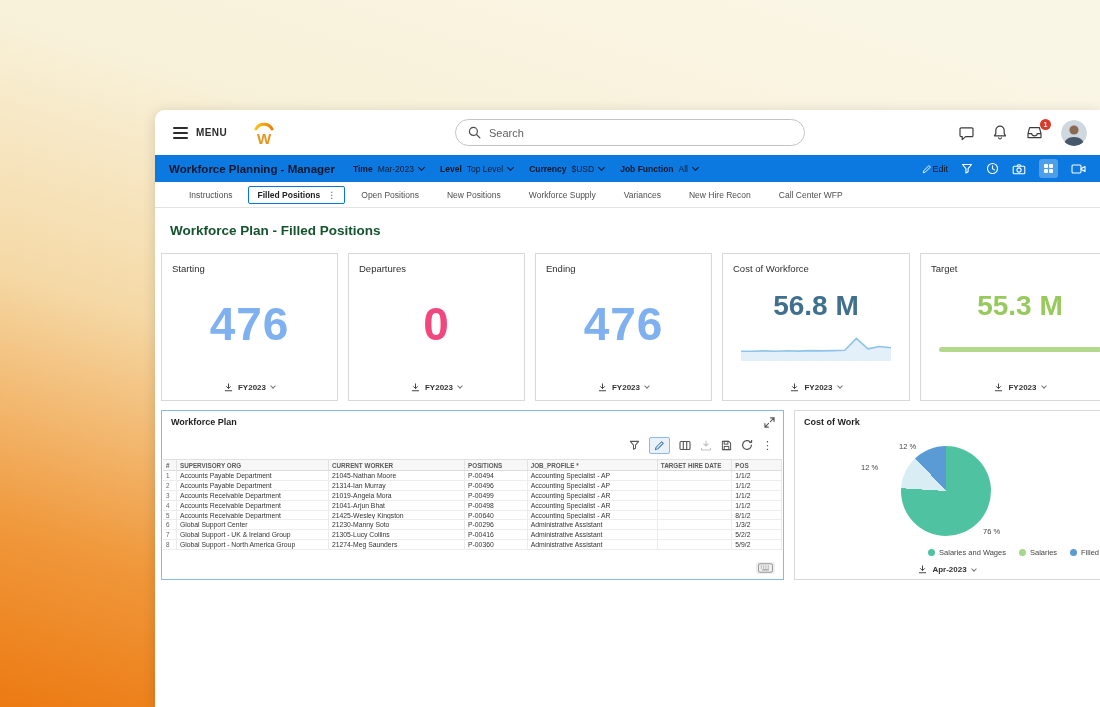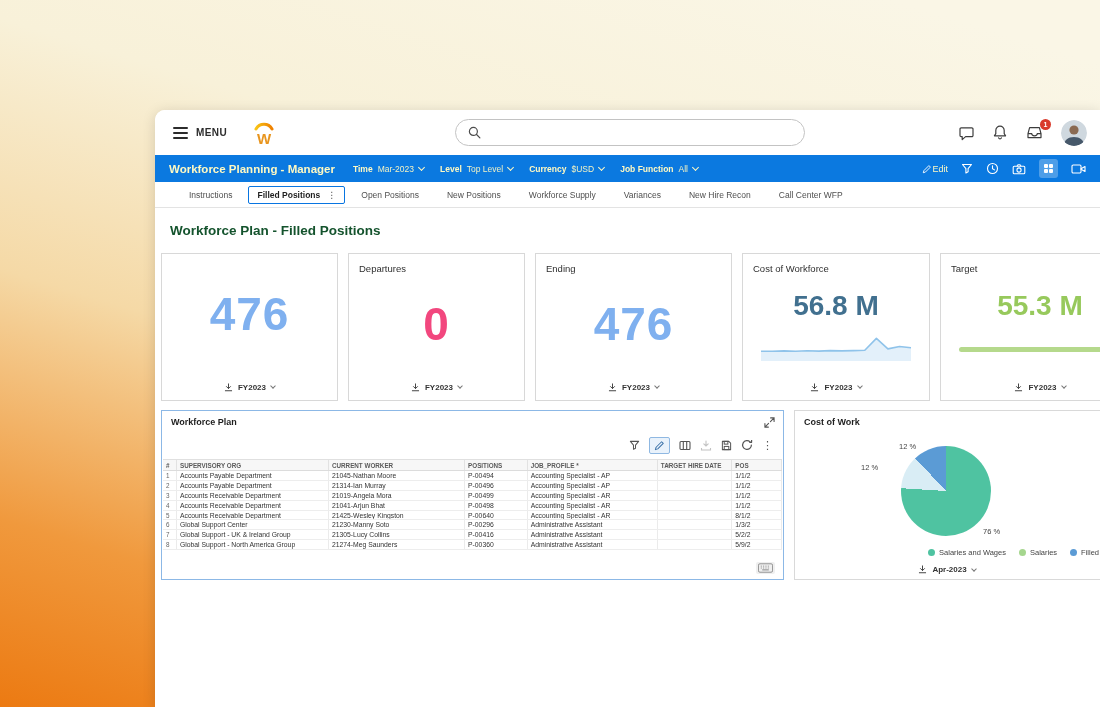--- a/index.html
+++ b/index.html
@@ -23,21 +23,21 @@
     border-radius:14px; background:#fff; display:flex; align-items:center; padding:0 12px; gap:8px; }
   .search input { border:none; outline:none; flex:1; font-size:11px; color:#444; background:transparent; font-family:inherit; }
   .search input::placeholder { color:#5f5f5f; }
   .top-icons { position:absolute; right:13px; top:0; height:100%; display:flex; align-items:center; gap:17px; }
   .badge-wrap { position:relative; display:flex; }
   .badge { position:absolute; top:-6px; right:-7px; min-width:11px; height:11px; border-radius:6px; background:#d93a2b;
     color:#fff; font-size:7px; font-weight:700; display:flex; align-items:center; justify-content:center; padding:0 2px; }
   .avatar { width:26px; height:26px; border-radius:50%; overflow:hidden; display:flex; }
 
   
-  .bluebar { position:absolute; top:45px; left:0; right:0; height:27px; background:#0b79e0; color:#fef9c3;
+  .bluebar { position:absolute; top:45px; left:0; right:0; height:27px; background:#0b79e0; color:#0f172a;
     display:flex; align-items:center; padding:0 14px; gap:18px; }
   .bb-title { font-size:11.5px; font-weight:700; white-space:nowrap; }
   .bb-filters { display:flex; align-items:center; gap:16px; }
   .bb-filter { display:flex; align-items:center; gap:5px; font-size:8.5px; cursor:pointer; white-space:nowrap; }
   .bb-filter .lbl { font-weight:700; }
   .bb-filter .val { opacity:.95; }
   .chev { width:5px; height:5px; border-right:1.3px solid currentColor; border-bottom:1.3px solid currentColor;
     display:inline-block; transform:rotate(45deg); margin-top:-3px; }
   .bb-actions { margin-left:auto; display:flex; align-items:center; gap:13px; }
   .bb-edit { display:flex; align-items:center; gap:0; font-size:9px; cursor:pointer; }
@@ -137,20 +137,21 @@
           <path d="M5 10 A 9.2 9.2 0 0 1 21 10" fill="none" stroke="url(#wg)" stroke-width="3" stroke-linecap="round"></path>
           <text x="13" y="25" text-anchor="middle" font-size="15" font-weight="bold" fill="#e8951e">W</text>
         </svg>
       </div>
 
       <div class="search">
         <svg width="13" height="13" viewBox="0 0 14 14">
           <circle cx="5.8" cy="5.8" r="4.3" fill="none" stroke="#4d4d4d" stroke-width="1.3"></circle>
           <line x1="9.2" y1="9.2" x2="12.8" y2="12.8" stroke="#4d4d4d" stroke-width="1.3" stroke-linecap="round"></line>
         </svg>
+        <input placeholder="Search" style="">
       </div>
 
       <div class="top-icons">
         <svg width="17" height="16" viewBox="0 0 17 16">
           <path d="M3.2 2.8h10.6a1.2 1.2 0 0 1 1.2 1.2v6.4a1.2 1.2 0 0 1-1.2 1.2H7.6L4.2 14.6v-3H3.2A1.2 1.2 0 0 1 2 10.4V4a1.2 1.2 0 0 1 1.2-1.2z" fill="none" stroke="#3d3d3d" stroke-width="1.2" stroke-linejoin="round"></path>
         </svg>
         <svg width="16" height="17" viewBox="0 0 16 17">
           <path d="M8 2.2a4.2 4.2 0 0 0-4.2 4.2v3.3L2.4 11.8h11.2L12.2 9.7V6.4A4.2 4.2 0 0 0 8 2.2z" fill="none" stroke="#3d3d3d" stroke-width="1.2" stroke-linejoin="round"></path>
           <path d="M6.6 13.9a1.5 1.5 0 0 0 2.8 0" fill="none" stroke="#3d3d3d" stroke-width="1.2" stroke-linecap="round"></path>
         </svg>
@@ -247,20 +248,21 @@
         <div class="tab"><span>Workforce Supply</span></div>
         <div class="tab"><span>Variances</span></div>
         <div class="tab"><span>New Hire Recon</span></div>
         <div class="tab"><span>Call Center WFP</span></div>
       </nav>
 
     <div class="page-title">Workforce Plan - Filled Positions</div>
 
     <div class="kpi-row">
         <div class="kpi-card" style="width: 177px;">
+          <div class="kpi-label">Starting</div>
           <div class="kpi-mid">
             <div class="kpi-value big" style="color: rgb(127, 176, 239);">476</div>
           </div>
           <div class="kpi-footer">
             <svg width="9" height="9" viewBox="0 0 10 10">
               <path d="M5 1v5M2.8 4L5 6.2 7.2 4M1.5 8.6h7" stroke="#444" stroke-width="1.1" fill="none" stroke-linecap="round"></path>
             </svg>
             <span>FY2023</span>
             <i class="chev"></i>
           </div>
@@ -271,21 +273,21 @@
             <div class="kpi-value big" style="color: rgb(242, 71, 126);">0</div>
           </div>
           <div class="kpi-footer">
             <svg width="9" height="9" viewBox="0 0 10 10">
               <path d="M5 1v5M2.8 4L5 6.2 7.2 4M1.5 8.6h7" stroke="#444" stroke-width="1.1" fill="none" stroke-linecap="round"></path>
             </svg>
             <span>FY2023</span>
             <i class="chev"></i>
           </div>
         </div>
-        <div class="kpi-card" style="width: 197px;">
+        <div class="kpi-card" style="width: 177px;">
           <div class="kpi-label">Ending</div>
           <div class="kpi-mid">
             <div class="kpi-value big" style="color: rgb(127, 176, 239);">476</div>
           </div>
           <div class="kpi-footer">
             <svg width="9" height="9" viewBox="0 0 10 10">
               <path d="M5 1v5M2.8 4L5 6.2 7.2 4M1.5 8.6h7" stroke="#444" stroke-width="1.1" fill="none" stroke-linecap="round"></path>
             </svg>
             <span>FY2023</span>
             <i class="chev"></i>

